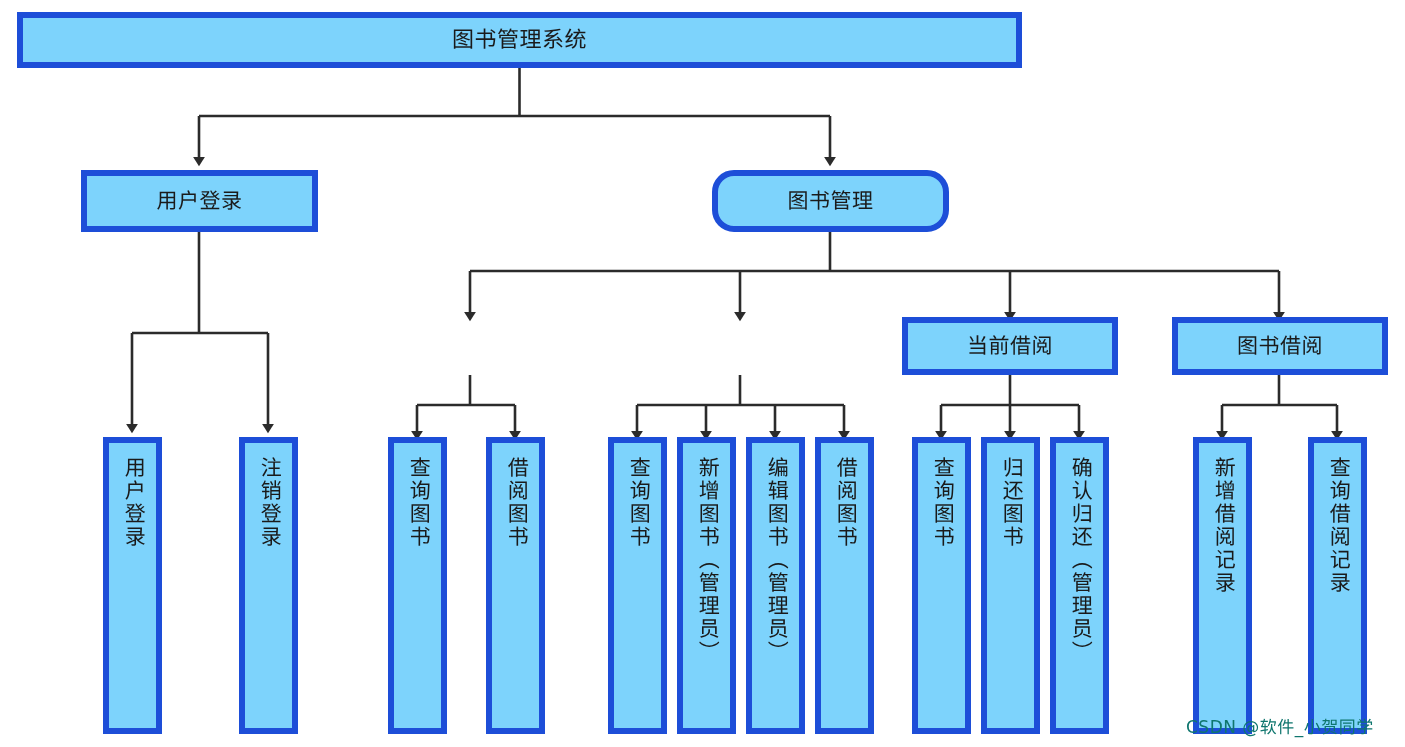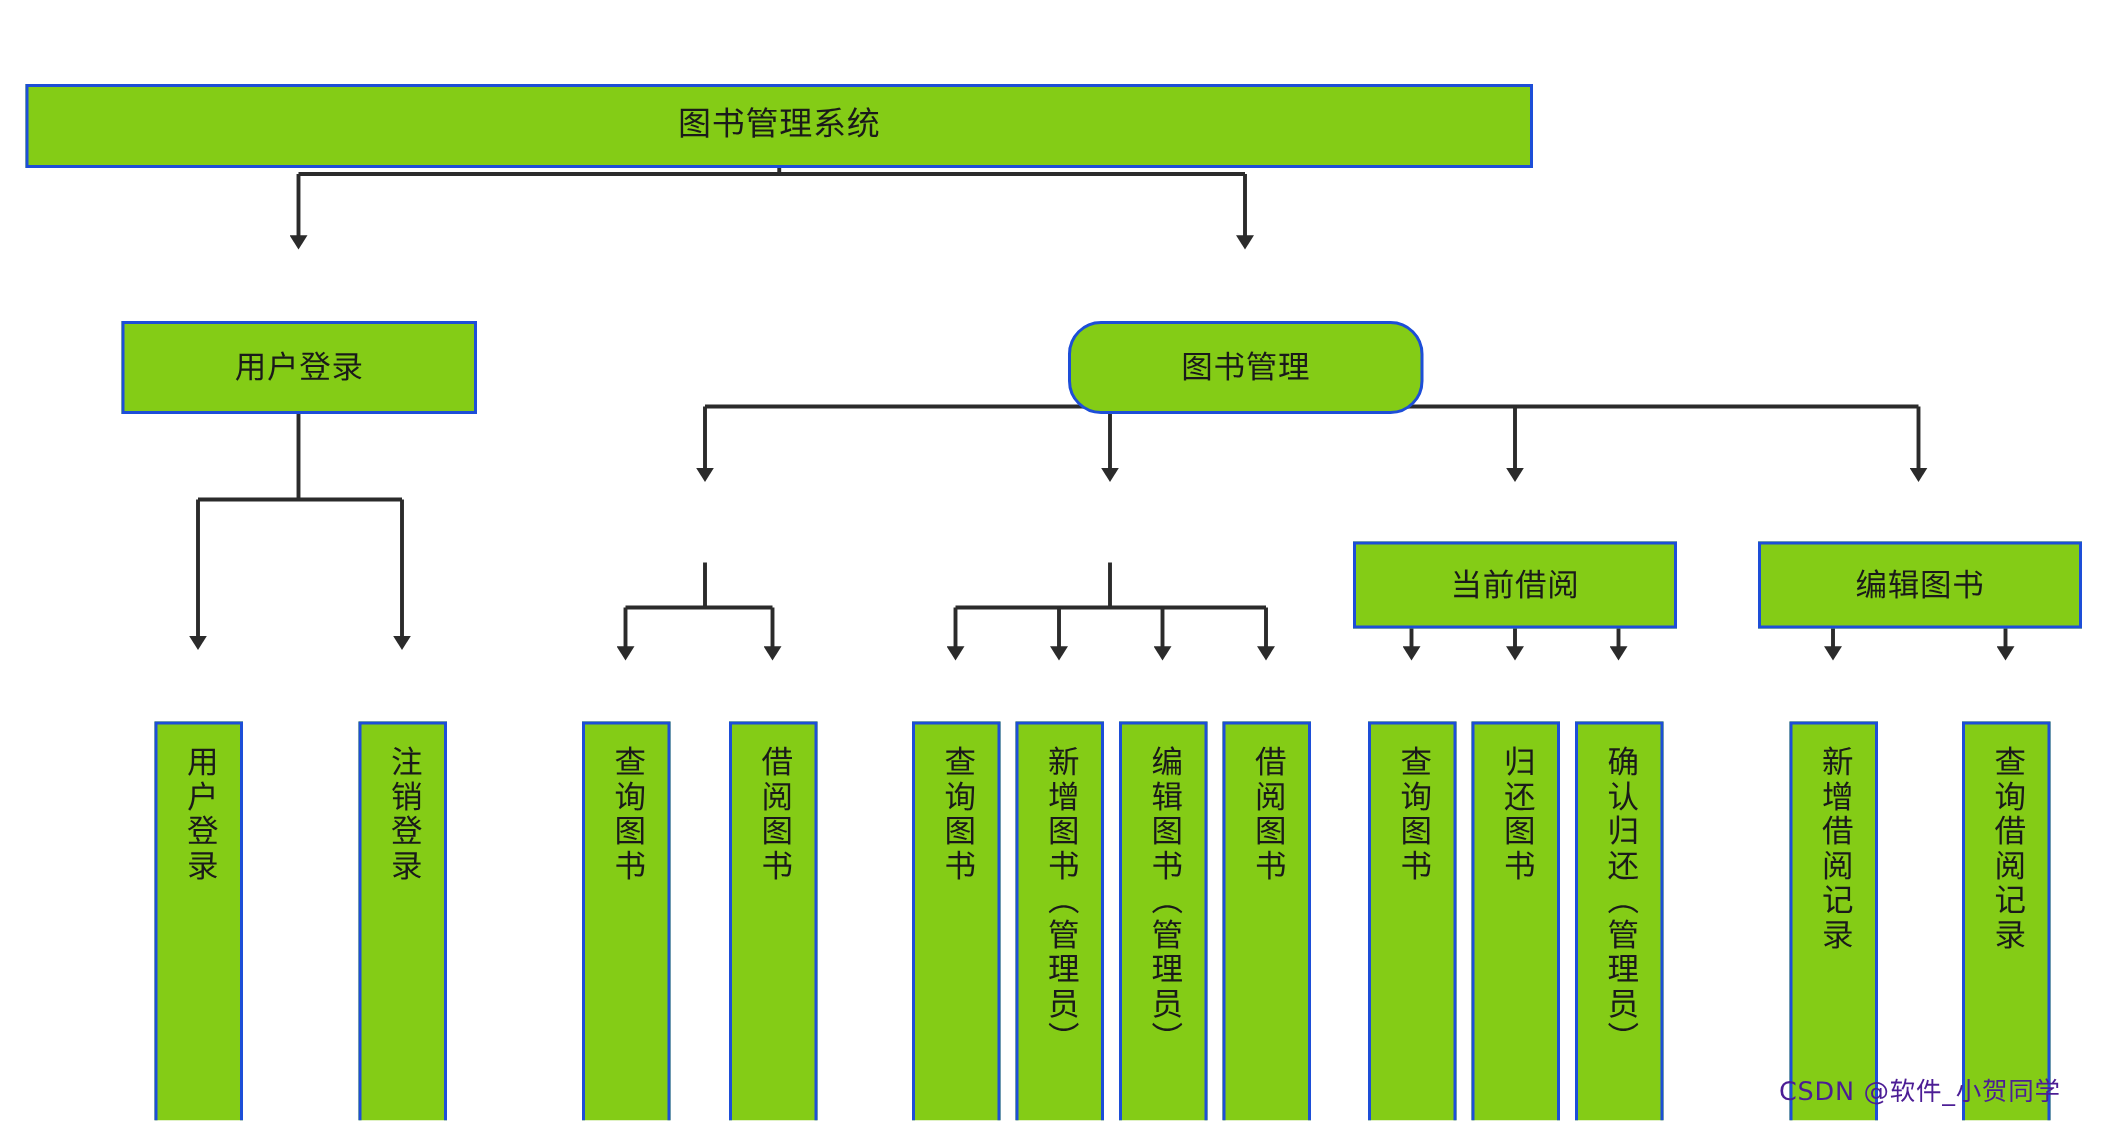--- a/index.html
+++ b/index.html
@@ -22,27 +22,26 @@
     position: absolute;
     left: 0;
     top: 0;
     width: 1405px;
     height: 747px;
     pointer-events: none;
   }
   .node {
     position: absolute;
     box-sizing: border-box;
-    background: #84cc16;
-    border: 2px solid #1d4ed8;
+    background: #7dd3fc;
+    border: 6px solid #1d4ed8;
     display: flex;
     align-items: center;
     justify-content: center;
     z-index: 3;
-    margin-top: 44px;
   }
   .node .node-label {
     display: block;
     color: #1a1a1a;
     text-align: center;
     line-height: 1.18;
     white-space: nowrap;
   }
   
   .node.horiz .node-label {
@@ -65,21 +64,21 @@
     line-height: 1.3;
     letter-spacing: 2px;
     white-space: normal;
     max-height: 282px;
   }
   #watermark {
     position: absolute;
     left: 1186px;
     top: 713px;
     font-size: 17px;
-    color: #4c1d95;
+    color: #0f766e;
     letter-spacing: 0.5px;
     z-index: 6;
     white-space: nowrap;
     font-family: "DejaVu Sans", "Liberation Sans", sans-serif;
   }
 </style>
 </head>
 <body>
 
 <div id="diagram-root">
@@ -146,21 +145,21 @@
     <span class="node-label">图书管理</span>
   </div>
 
 
 
   <div class="node horiz" style="left:902px; top:317px; width:216px; height:58px;">
     <span class="node-label">当前借阅</span>
   </div>
 
   <div class="node horiz" style="left:1172px; top:317px; width:216px; height:58px;">
-    <span class="node-label">编辑图书</span>
+    <span class="node-label">图书借阅</span>
   </div>
 
   <div class="node vert" style="left:103px; top:437px; width:59px; height:297px;">
     <span class="node-label">用户登录</span>
   </div>
 
   <div class="node vert" style="left:239px; top:437px; width:59px; height:297px;">
     <span class="node-label">注销登录</span>
   </div>
 

